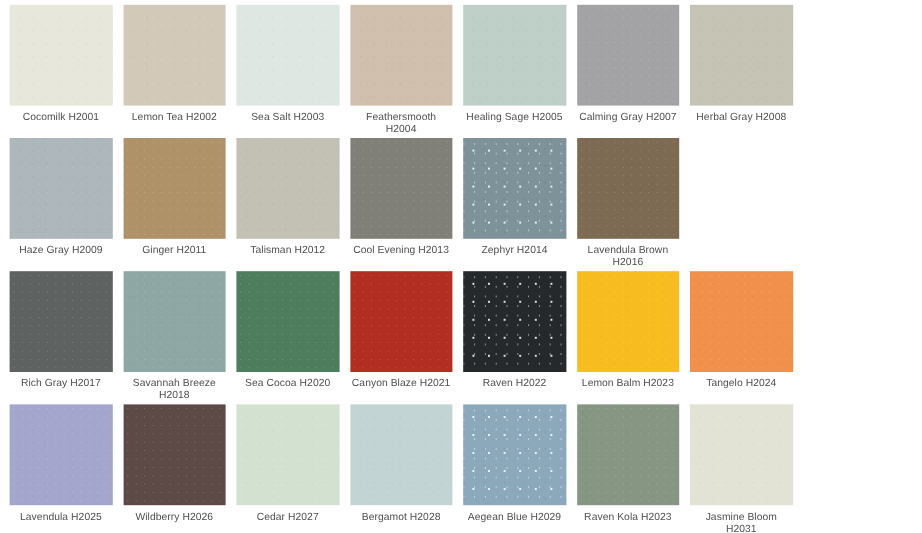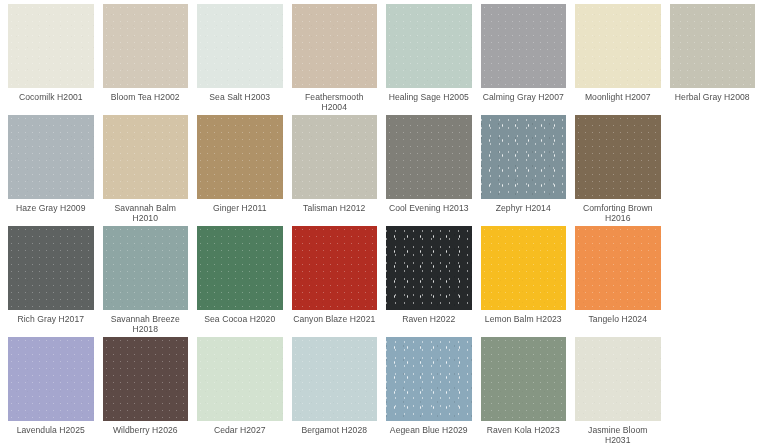--- a/index.html
+++ b/index.html
@@ -77,77 +77,68 @@
 <body>
 
 <div id="palette-sheet">
     <div class="swatch-row">
       <div class="swatch-cell">
         <div class="swatch-chip" style="background-color: rgb(232, 231, 219);"></div>
         <div class="swatch-label">Cocomilk H2001</div>
       </div>
       <div class="swatch-cell">
         <div class="swatch-chip" style="background-color: rgb(211, 201, 185);"></div>
-        <div class="swatch-label">Bloom Tea H2002</div>
+        <div class="swatch-label">Lemon Tea H2002</div>
       </div>
       <div class="swatch-cell">
         <div class="swatch-chip" style="background-color: rgb(223, 231, 226);"></div>
         <div class="swatch-label">Sea Salt H2003</div>
       </div>
       <div class="swatch-cell">
         <div class="swatch-chip" style="background-color: rgb(207, 191, 172);"></div>
         <div class="swatch-label">Feathersmooth
 H2004</div>
       </div>
       <div class="swatch-cell">
         <div class="swatch-chip" style="background-color: rgb(189, 207, 198);"></div>
         <div class="swatch-label">Healing Sage H2005</div>
       </div>
       <div class="swatch-cell">
         <div class="swatch-chip" style="background-color: rgb(163, 163, 166);"></div>
         <div class="swatch-label">Calming Gray H2007</div>
       </div>
       <div class="swatch-cell">
-        <div class="swatch-chip" style="background-color: rgb(234, 227, 198);"></div>
-        <div class="swatch-label">Moonlight H2007</div>
-      </div>
-      <div class="swatch-cell">
         <div class="swatch-chip" style="background-color: rgb(197, 195, 180);"></div>
         <div class="swatch-label">Herbal Gray H2008</div>
       </div>
     </div>
     <div class="swatch-row">
       <div class="swatch-cell">
         <div class="swatch-chip" style="background-color: rgb(173, 182, 187);"></div>
         <div class="swatch-label">Haze Gray H2009</div>
       </div>
       <div class="swatch-cell">
-        <div class="swatch-chip" style="background-color: rgb(212, 196, 167);"></div>
-        <div class="swatch-label">Savannah Balm
-H2010</div>
-      </div>
-      <div class="swatch-cell">
         <div class="swatch-chip" style="background-color: rgb(175, 146, 104);"></div>
         <div class="swatch-label">Ginger H2011</div>
       </div>
       <div class="swatch-cell">
         <div class="swatch-chip" style="background-color: rgb(195, 193, 180);"></div>
         <div class="swatch-label">Talisman H2012</div>
       </div>
       <div class="swatch-cell">
         <div class="swatch-chip" style="background-color: rgb(128, 127, 120);"></div>
         <div class="swatch-label">Cool Evening H2013</div>
       </div>
       <div class="swatch-cell">
         <div class="swatch-chip speckled" style="background-color: rgb(126, 146, 154);"></div>
         <div class="swatch-label">Zephyr H2014</div>
       </div>
       <div class="swatch-cell">
         <div class="swatch-chip" style="background-color: rgb(125, 106, 82);"></div>
-        <div class="swatch-label">Comforting Brown
+        <div class="swatch-label">Lavendula Brown
 H2016</div>
       </div>
     </div>
     <div class="swatch-row">
       <div class="swatch-cell">
         <div class="swatch-chip" style="background-color: rgb(94, 98, 97);"></div>
         <div class="swatch-label">Rich Gray H2017</div>
       </div>
       <div class="swatch-cell">
         <div class="swatch-chip" style="background-color: rgb(142, 166, 164);"></div>

